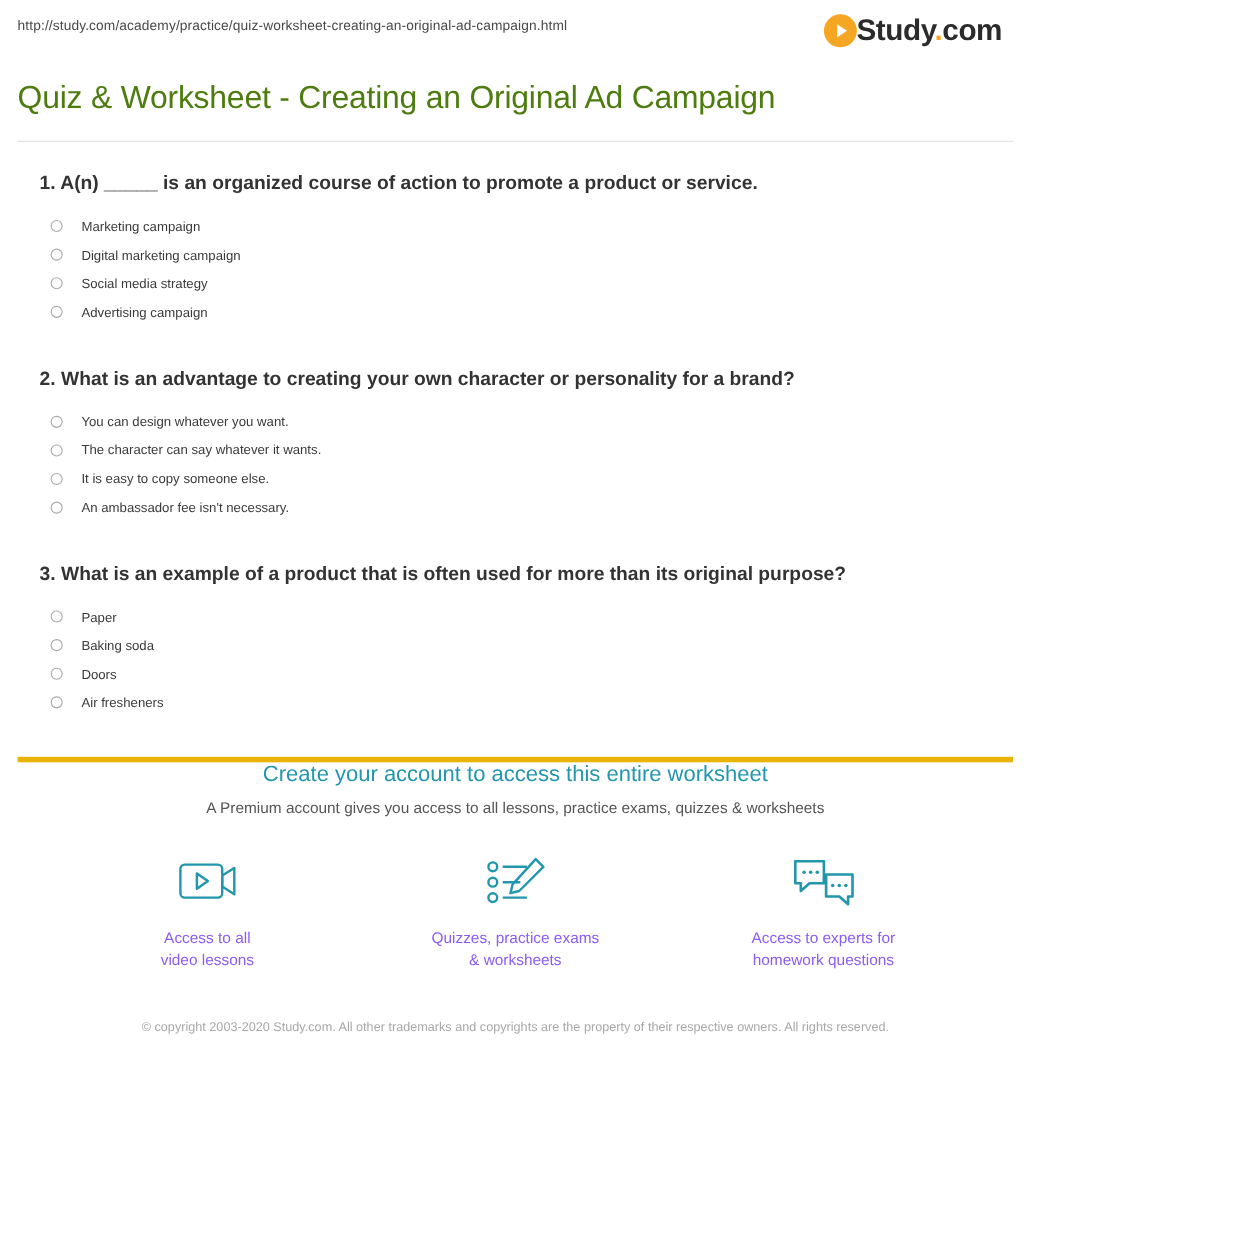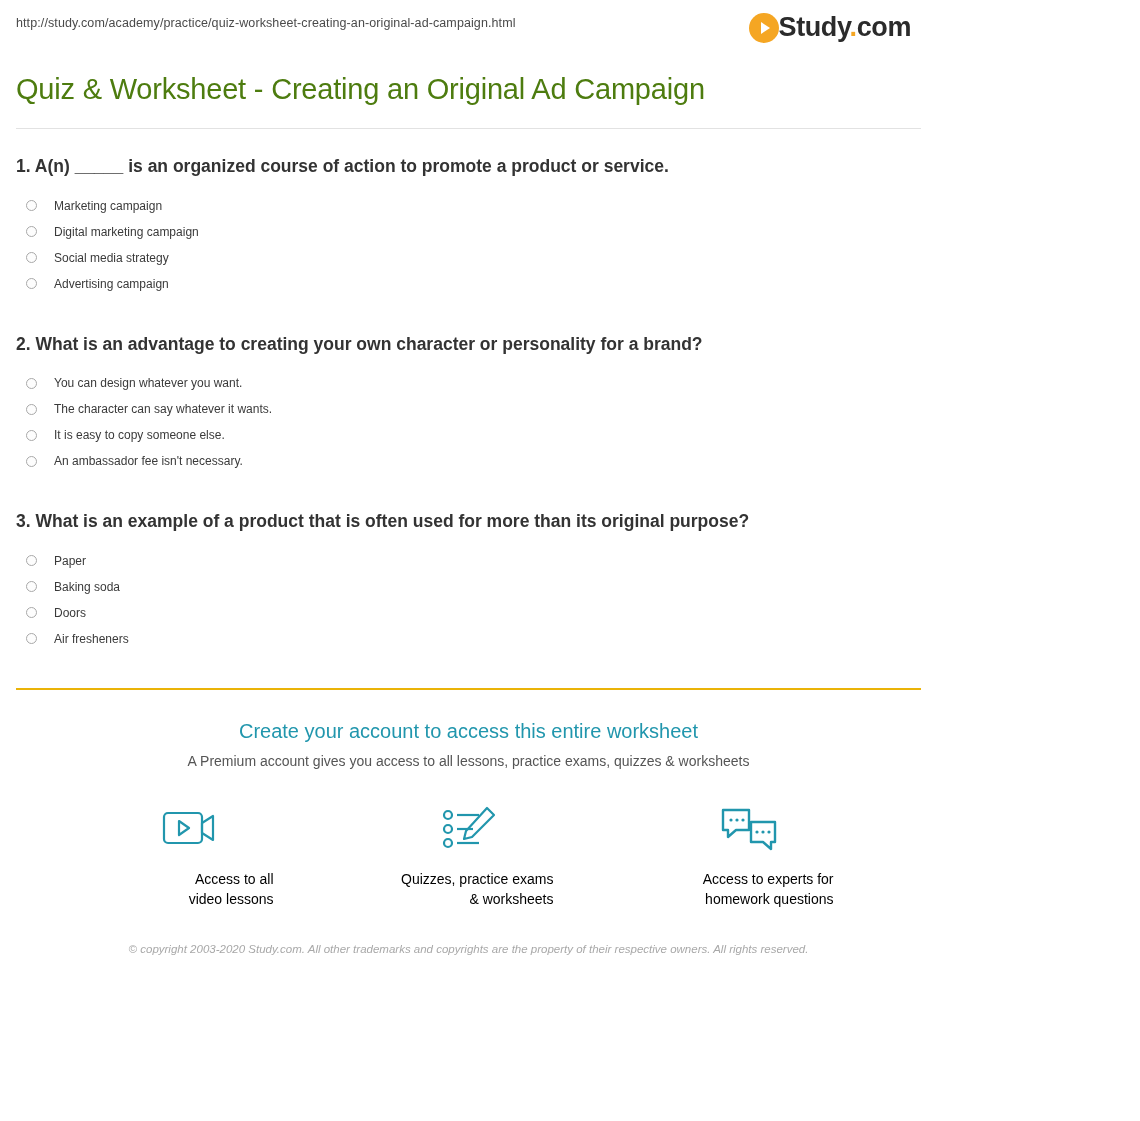--- a/index.html
+++ b/index.html
@@ -75,21 +75,21 @@
     margin: 30px 0 0 0;
     letter-spacing: -0.2px;
   }
   .rule {
     border: 0;
     border-top: 1px solid #e2e2e2;
     margin: 22px 0 0 0;
   }
 
   
-  .questions { margin-top: 26px; }
+  .questions { margin-top: 26px; margin-left: 20px; }
   .question { margin-bottom: 36px; }
   .q-text {
     font-size: 17.5px;
     font-weight: bold;
     color: #333333;
     margin: 0 0 14px 0;
     line-height: 1.35;
   }
   .choices { margin: 0; padding: 0; list-style: none; }
   .choice {
@@ -106,22 +106,21 @@
     height: 11px;
     border: 1px solid #a9a9a9;
     border-radius: 50%;
     background: #fdfdfd;
     display: inline-block;
   }
 
   
   .promo {
     margin-top: 10px;
-    padding-top: 30px;
-    border-top: 2px solid #eab308;
+    border-top: 5px solid #eab308;
     text-align: center;
   }
   .promo-title {
     font-size: 20px;
     color: #2196ad;
     margin: 0 0 10px 0;
     font-weight: normal;
   }
   .promo-sub {
     font-size: 14px;
@@ -141,33 +140,31 @@
   .feature-icon {
     height: 56px;
     display: flex;
     align-items: center;
     justify-content: center;
     color: #2196ad;
   }
   .feature-label {
     margin-top: 12px;
     font-size: 14px;
-    color: #000000;
+    color: #8b5cf6;
     line-height: 1.45;
     white-space: pre-line;
-    text-align: right;
   }
   .copyright {
-    margin: 32px auto 0 auto;
+    margin: 44px auto 0 auto;
     width: 720px;
     text-align: center;
     font-size: 11.5px;
     color: #a8a8a8;
     line-height: 1.5;
-    font-style: italic;
   }
 </style>
 </head>
 <body>
 
 <div class="page">
 
   <div class="topbar">
     <div class="url">http://study.com/academy/practice/quiz-worksheet-creating-an-original-ad-campaign.html</div>
     <div class="logo">

